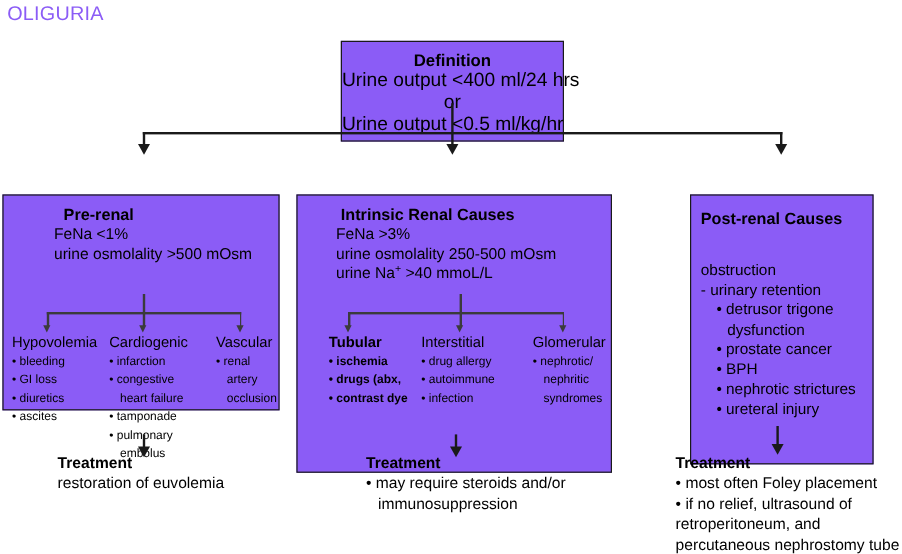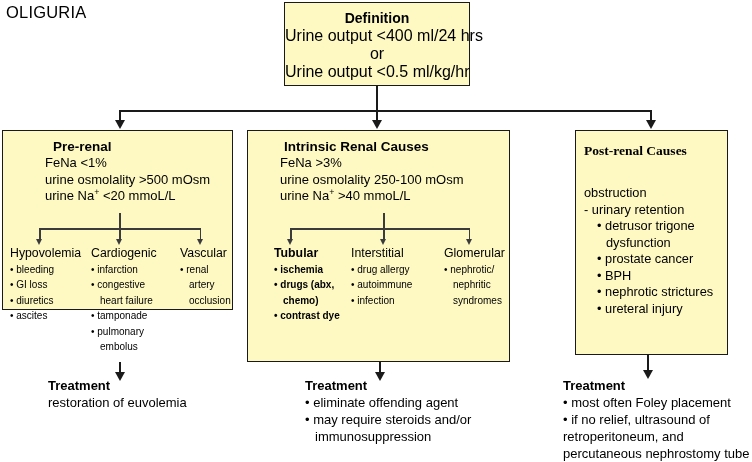--- a/index.html
+++ b/index.html
@@ -19,29 +19,30 @@
     background: #ffffff;
   }
   .abs { position: absolute; }
 
   
   #page-title {
     left: 6px;
     top: 3px;
     font-size: 16.5px;
     letter-spacing: 0.2px;
-    color: #000000;
+    color: #8b5cf6;
     white-space: nowrap;
   }
 
   
   .box {
     border: 1.6px solid #1a1a1a;
     box-sizing: border-box;
-    background: #fef9c3;
+    background: #8b5cf6;
+    margin-top: 32px;
   }
   .box-title {
     font-weight: bold;
     font-size: 13.5px;
     line-height: 16px;
     white-space: nowrap;
   }
   .box-line {
     font-size: 13px;
     line-height: 16.5px;
@@ -64,21 +65,21 @@
   #intrinsic-box  { left: 247px; top: 130px; width: 263px; height: 232px; }
   #postrenal-box  { left: 575px; top: 130px; width: 153px; height: 225px; }
 
   .box-head {
     position: absolute;
     left: 0; right: 0;
     padding-left: 8px;
   }
   #prerenal-box .box-head  { top: 8px; padding-left: 42px; }
   #intrinsic-box .box-head { top: 8px; padding-left: 32px; }
-  #postrenal-box .box-head { top: 12px; padding-left: 8px; font-family: Liberation Serif, serif; }
+  #postrenal-box .box-head { top: 12px; padding-left: 8px; }
 
   #prerenal-box .box-title  { padding-left: 8px; }
   #intrinsic-box .box-title { padding-left: 4px; }
 
   
   .subcols { position: absolute; }
   .subcol  { position: absolute; }
   .subcol-title {
     font-size: 12.3px;
     line-height: 15.5px;
@@ -192,21 +193,20 @@
   <div class="abs vline" style="left:376px; top:109.5px; width:2.2px; height:12px;"></div>
   <div class="abs arrowhead" style="left:372.1px; top:120px;"></div>
   <div class="abs vline" style="left:650px; top:109.5px; width:2.2px; height:12px;"></div>
   <div class="abs arrowhead" style="left:646.1px; top:120px;"></div>
 
   <div class="abs box" id="prerenal-box">
     <div class="box-head">
       <div class="box-title">Pre-renal</div>
       <div class="box-line">FeNa &lt;1%</div>
       <div class="box-line">urine osmolality &gt;500 mOsm</div>
-      <div class="box-line"><span>urine Na</span><sup>+</sup><span> &lt;20 mmoL/L</span></div>
     </div>
 
     <div class="abs vthin" style="left:116px; top:82px; width:1.6px; height:16px;"></div>
     <div class="abs hthin" style="left:36px; top:97px; width:162px; height:1.6px;"></div>
     <div class="abs vthin" style="left:36px; top:97px; width:1.6px; height:12px;"></div>
     <div class="abs arrowhead small" style="left:33.3px; top:108px;"></div>
     <div class="abs vthin" style="left:116px; top:97px; width:1.6px; height:12px;"></div>
     <div class="abs arrowhead small" style="left:113.3px; top:108px;"></div>
     <div class="abs vthin" style="left:196.5px; top:97px; width:1.6px; height:12px;"></div>
     <div class="abs arrowhead small" style="left:193.8px; top:108px;"></div>
@@ -242,40 +242,39 @@
           <li class="nomark"><span>occlusion</span></li>
         </ul>
       </div>
     </div>
   </div>
 
   <div class="abs box" id="intrinsic-box">
     <div class="box-head">
       <div class="box-title">Intrinsic Renal Causes</div>
       <div class="box-line">FeNa &gt;3%</div>
-      <div class="box-line">urine osmolality 250-100 mOsm</div>
+      <div class="box-line">urine osmolality 250-500 mOsm</div>
       <div class="box-line"><span>urine Na</span><sup>+</sup><span> &gt;40 mmoL/L</span></div>
     </div>
 
     <div class="abs vthin" style="left:135px; top:82px; width:1.6px; height:16px;"></div>
     <div class="abs hthin" style="left:42px; top:97px; width:180px; height:1.6px;"></div>
     <div class="abs vthin" style="left:42px; top:97px; width:1.6px; height:12px;"></div>
     <div class="abs arrowhead small" style="left:39.3px; top:108px;"></div>
     <div class="abs vthin" style="left:135px; top:97px; width:1.6px; height:12px;"></div>
     <div class="abs arrowhead small" style="left:132.3px; top:108px;"></div>
     <div class="abs vthin" style="left:220.5px; top:97px; width:1.6px; height:12px;"></div>
     <div class="abs arrowhead small" style="left:217.8px; top:108px;"></div>
 
     <div class="subcols">
       <div class="subcol" style="left:26px; top:115px; width:90px;font-weight:bold;">
         <div class="subcol-title">Tubular</div>
         <ul>
           <li><span class="mk">• </span><span>ischemia</span></li>
           <li><span class="mk">• </span><span>drugs (abx,</span></li>
-          <li class="nomark"><span>chemo)</span></li>
           <li><span class="mk">• </span><span>contrast dye</span></li>
         </ul>
       </div>
 
       <div class="subcol" style="left:103px; top:115px; width:88px;">
         <div class="subcol-title">Interstitial</div>
         <ul>
           <li><span class="mk">• </span><span>drug allergy</span></li>
           <li><span class="mk">• </span><span>autoimmune</span></li>
           <li><span class="mk">• </span><span>infection</span></li>
@@ -323,21 +322,20 @@
   <div class="treatment" id="treatment-prerenal">
     <div class="t-title">Treatment</div>
     <ul>
       <li class="cont"><span>restoration of euvolemia</span></li>
     </ul>
   </div>
 
   <div class="treatment" id="treatment-intrinsic">
     <div class="t-title">Treatment</div>
     <ul>
-      <li><span class="mk">• </span><span>eliminate offending agent</span></li>
       <li><span class="mk">• </span><span>may require steroids and/or</span></li>
       <li class="cont" style="padding-left:10px;"><span>immunosuppression</span></li>
     </ul>
   </div>
 
   <div class="treatment" id="treatment-postrenal">
     <div class="t-title">Treatment</div>
     <ul>
       <li><span class="mk">• </span><span>most often Foley placement</span></li>
       <li><span class="mk">• </span><span>if no relief, ultrasound of</span></li>

